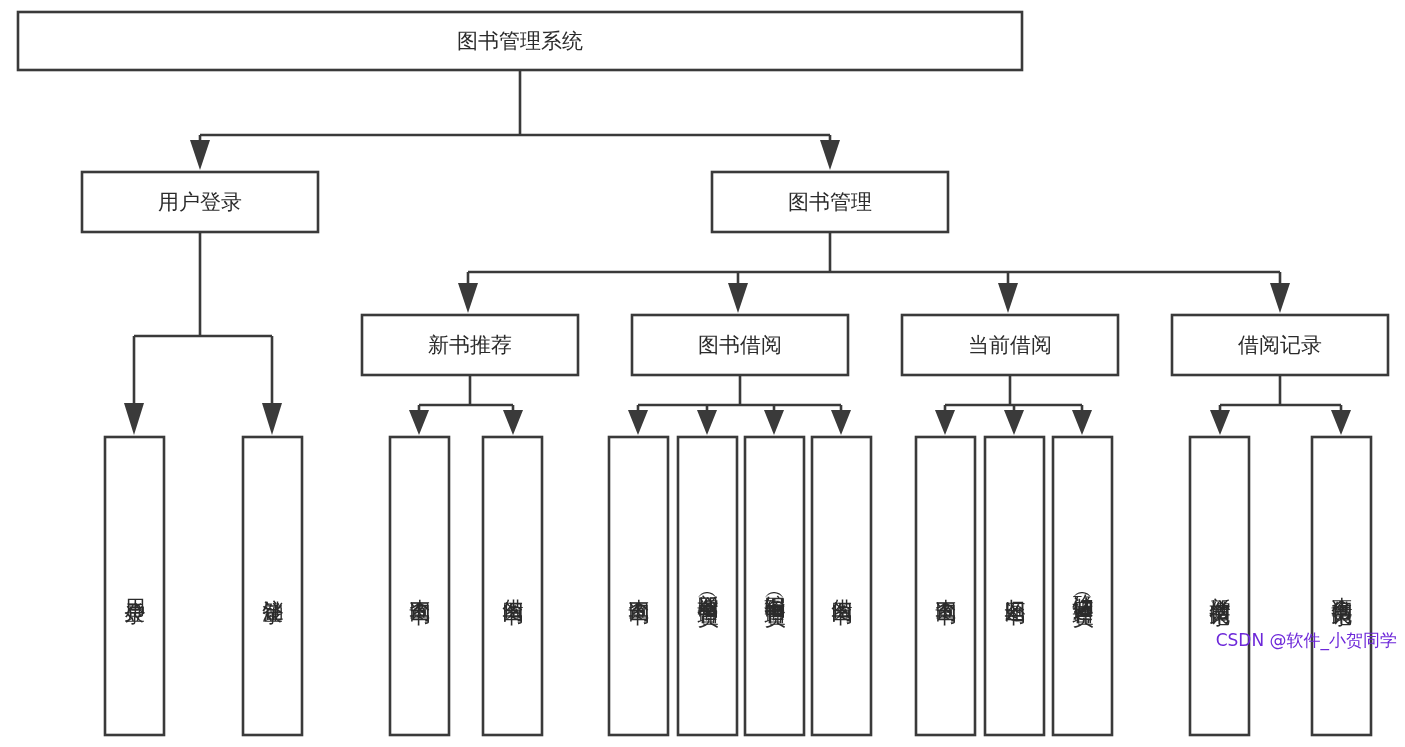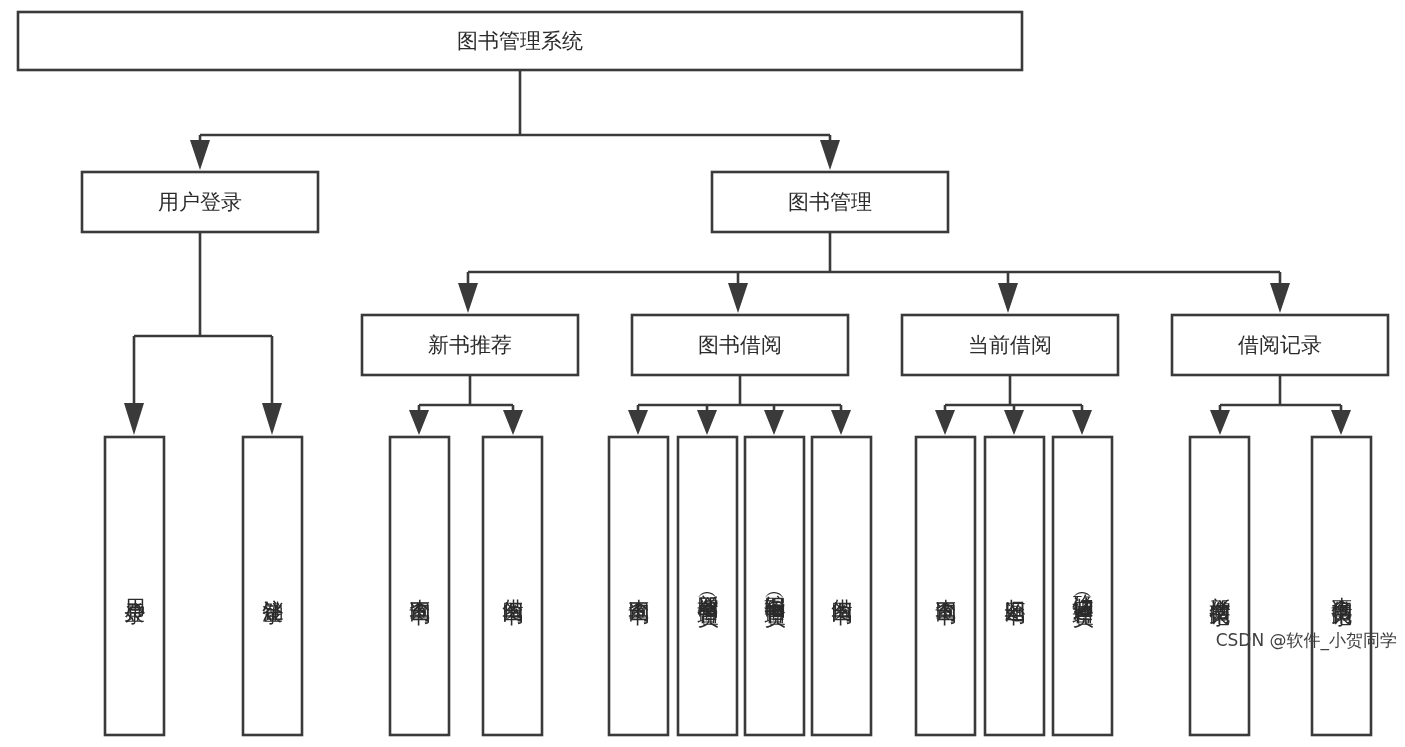--- a/index.html
+++ b/index.html
@@ -64,21 +64,21 @@
     align-items: center;
     justify-content: center;
     pointer-events: none;
   }
   .watermark {
     position: absolute;
     right: 8px;
     bottom: 4px;
     font-family: "DejaVu Sans", "Liberation Sans", sans-serif;
     font-size: 17px;
-    color: #404040;
+    color: #6d28d9;
     white-space: nowrap;
     user-select: none;
   }
 </style>
 </head>
 <body>
 
 <div id="diagram-root">
 
   <svg id="diagram-svg" viewBox="0 0 1405 747">

